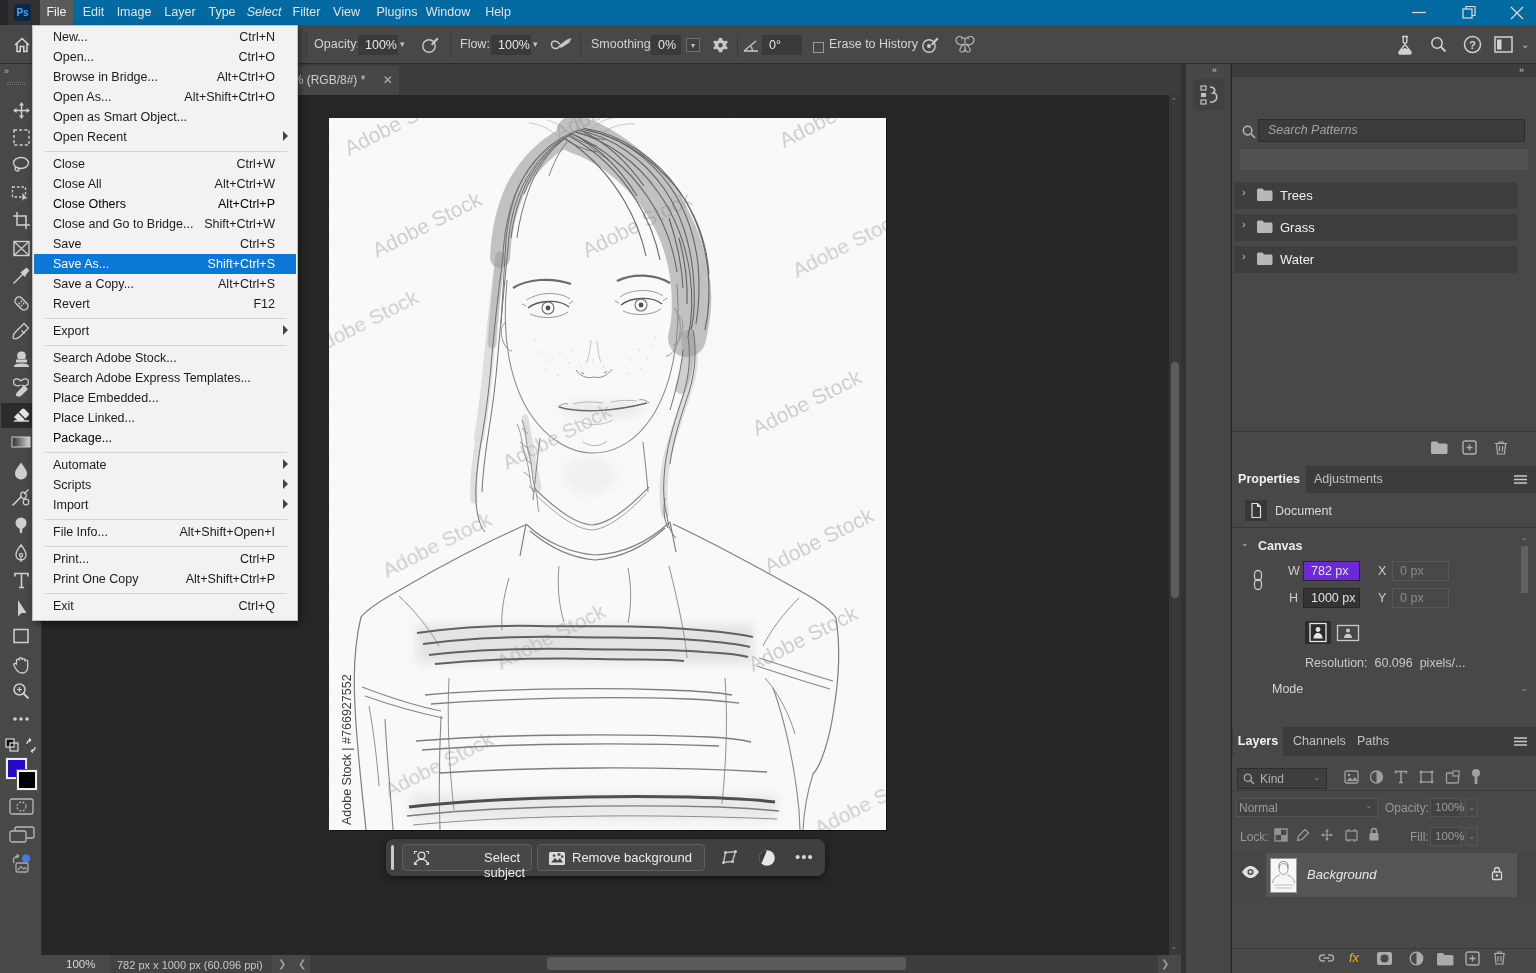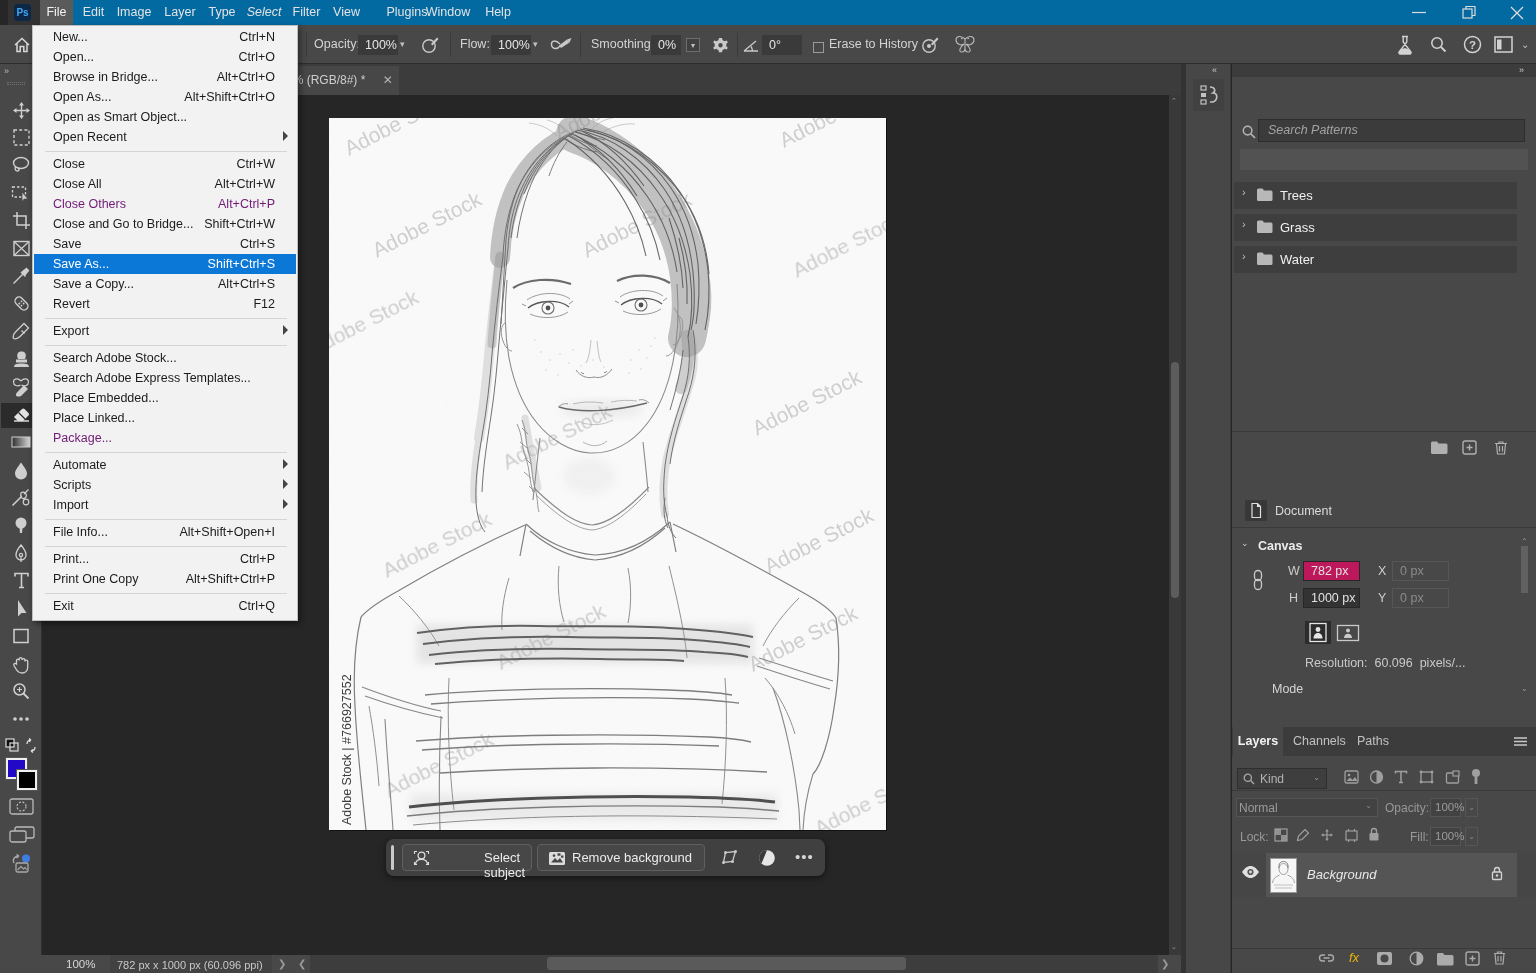--- a/index.html
+++ b/index.html
@@ -38,21 +38,21 @@
   .tabstrip { position:absolute; background:#3c3c3c; width:304px; }
   .ptab { position:absolute; top:0; color:#c2c2c2; font-size:12.5px; }
   .ptab.active { background:#484848; color:#f2f2f2; font-weight:bold; }
   .hamb { position:absolute; right:8px; color:#c8c8c8; }
   
   #filemenu { position:absolute; left:32px; top:25px; width:266px; height:596px; background:#f2f2f2;
      border:1px solid #bfbfbf; box-shadow:2px 3px 6px rgba(0,0,0,0.45); z-index:60; }
   .fitem { position:absolute; left:1px; width:262px; height:20px; font-size:12.5px; color:#1b1b1b; }
   .fitem .lab { position:absolute; left:19px; top:0; line-height:20px; }
   .fitem .sc { position:absolute; right:21px; top:0; line-height:20px; }
-  .fitem.dis { color:#701a75; }
+  .fitem.dis { color:#000000; }
   .fitem.sel { background:#0b77d7; color:#fff; }
   .fitem .sub { position:absolute; right:8px; top:4px; width:0; height:0;
      border-left:5px solid #444; border-top:5px solid transparent; border-bottom:5px solid transparent; }
   .fsep { position:absolute; left:12px; width:242px; height:1px; background:#d4d4d4; }
   
   #statusbar { position:absolute; left:0; top:955px; width:1181px; height:18px; background:#484848; color:#d8d8d8; font-size:11.5px; }
   text { font-family:"Liberation Sans", sans-serif; }
 </style>
 </head>
 <body>
@@ -336,21 +336,21 @@
     <div class="corner"></div>
     <div id="pslogo">Ps</div>
     <div class="mitem" style="left:32px;width:33px;background:#5a5a5a;color:#f4f4f4;">File</div>
     <div class="mitem" style="left:70px;width:31px;">Edit</div>
     <div class="mitem" style="left:104px;width:44px;">Image</div>
     <div class="mitem" style="left:152px;width:40px;">Layer</div>
     <div class="mitem" style="left:196px;width:36px;">Type</div>
     <div class="mitem" style="left:235px;width:42px;font-style:italic;">Select</div>
     <div class="mitem" style="left:280px;width:37px;">Filter</div>
     <div class="mitem" style="left:321px;width:35px;">View</div>
-    <div class="mitem" style="left:374px;width:50px;">Plugins</div>
+    <div class="mitem" style="left:364px;width:50px;">Plugins</div>
     <div class="mitem" style="left:413px;width:54px;">Window</div>
     <div class="mitem" style="left:472px;width:36px;">Help</div>
     <svg class="abs" style="left:1398px;top:0;" width="26" height="25" viewBox="0 0 26 25">
         <path d="M6 12.5 H20" stroke="#dcdcdc" stroke-width="1.2"></path>
       </svg>
     <svg class="abs" style="left:1448px;top:0;" width="26" height="25" viewBox="0 0 26 25">
         <rect x="7" y="9" width="9" height="9" stroke="#dcdcdc" stroke-width="1.2" fill="none"></rect>
         <path d="M10 9 V6.5 H19 V15.5 H16" stroke="#dcdcdc" stroke-width="1.2" fill="none"></path>
       </svg>
     <svg class="abs" style="left:1496px;top:0;" width="26" height="25" viewBox="0 0 26 25">
@@ -639,32 +639,39 @@
         <path d="M1 3 A1.5 1.5 0 0 1 2.5 1.5 H7 L8.5 3.5 H16 A1.5 1.5 0 0 1 17.5 5 V12.5 A1.5 1.5 0 0 1 16 14 H2.5 A1.5 1.5 0 0 1 1 12.5 Z" fill="#b0b0b0"></path>
       </svg>
     <svg class="abs" style="left:230px;top:376px;" width="15" height="15" viewBox="0 0 15 15">
         <rect x="1" y="1" width="13" height="13" rx="2" stroke="#b0b0b0" stroke-width="1.4" fill="none"></rect>
         <path d="M7.5 4.5 V10.5 M4.5 7.5 H10.5" stroke="#b0b0b0" stroke-width="1.4"></path>
       </svg>
     <svg class="abs" style="left:262px;top:376px;" width="14" height="15" viewBox="0 0 14 15">
         <path d="M1 3.5 H13 M5 3.5 V2 H9 V3.5 M2.5 3.5 L3.5 14 H10.5 L11.5 3.5 M5.5 6 V11.5 M8.5 6 V11.5" stroke="#b0b0b0" stroke-width="1.2" fill="none"></path>
       </svg>
 
+    <div class="tabstrip" style="top:402px;height:27px;">
+      <div class="ptab active" style="left:0;width:74px;height:27px;text-align:center;line-height:27px;">Properties</div>
+      <div class="ptab" style="left:82px;line-height:27px;">Adjustments</div>
+      <div class="hamb" style="top:6px;"><svg width="15" height="15" viewBox="0 0 15 15">
+            <path d="M1 4 H14 M1 7.5 H14 M1 11 H14" stroke="#c8c8c8" stroke-width="1.6"></path>
+          </svg></div>
+    </div>
     <div class="abs" style="left:13px;top:436px;width:22px;height:21px;background:#383838;"><svg width="22" height="21" viewBox="0 0 22 21">
           <path d="M7 3.5 H12.5 L15.5 6.5 V17.5 H7 Z M12.5 3.5 V6.5 H15.5" stroke="#e0e0e0" stroke-width="1.2" fill="none"></path>
         </svg></div>
     <div class="abs" style="left:43px;top:440px;color:#dadada;font-size:12.5px;">Document</div>
     <div class="abs" style="left:0;top:463px;width:304px;height:1px;background:#3a3a3a;"></div>
     <div class="abs" style="left:9px;top:474px;color:#c9c9c9;font-size:9px;">⌄</div>
     <div class="abs" style="left:26px;top:475px;color:#ececec;font-size:12.5px;font-weight:bold;">Canvas</div>
     <svg class="abs" style="left:20px;top:505px;" width="12" height="22" viewBox="0 0 12 22">
         <path d="M6 1.5 A3.5 3.5 0 0 1 9.5 5 V8 A3.5 3.5 0 0 1 6 11.5 A3.5 3.5 0 0 1 2.5 8 V5 A3.5 3.5 0 0 1 6 1.5 Z M6 10.5 A3.5 3.5 0 0 1 9.5 14 V17 A3.5 3.5 0 0 1 6 20.5 A3.5 3.5 0 0 1 2.5 17 V14 A3.5 3.5 0 0 1 6 10.5 Z" stroke="#c9c9c9" stroke-width="1.3" fill="none"></path>
       </svg>
     <div class="abs" style="left:56px;top:500px;color:#cdcdcd;font-size:12.5px;">W</div>
-    <div class="abs" style="left:71px;top:497px;width:57px;height:20px;background:#be185d;border:1px solid #272727;color:#e2e2e2;font-size:12.5px;line-height:18px;padding-left:7px;">782 px</div>
+    <div class="abs" style="left:71px;top:497px;width:57px;height:20px;background:#6d28d9;border:1px solid #272727;color:#e2e2e2;font-size:12.5px;line-height:18px;padding-left:7px;">782 px</div>
     <div class="abs" style="left:146px;top:500px;color:#cdcdcd;font-size:12.5px;">X</div>
     <div class="abs" style="left:160px;top:497px;width:57px;height:20px;border:1px solid #565656;color:#8b8b8b;font-size:12.5px;line-height:18px;padding-left:7px;">0 px</div>
     <div class="abs" style="left:57px;top:527px;color:#cdcdcd;font-size:12.5px;">H</div>
     <div class="abs" style="left:71px;top:524px;width:57px;height:20px;background:#333333;border:1px solid #272727;color:#e2e2e2;font-size:12.5px;line-height:18px;padding-left:7px;">1000 px</div>
     <div class="abs" style="left:146px;top:527px;color:#cdcdcd;font-size:12.5px;">Y</div>
     <div class="abs" style="left:160px;top:524px;width:57px;height:20px;border:1px solid #565656;color:#8b8b8b;font-size:12.5px;line-height:18px;padding-left:7px;">0 px</div>
     <div class="abs" style="left:73px;top:557px;width:26px;height:23px;background:#2c2c2c;"><svg width="26" height="23" viewBox="0 0 26 23">
           <rect x="5" y="2.5" width="16" height="18" stroke="#e6e6e6" stroke-width="1.3" fill="none"></rect>
           <circle cx="13" cy="8.5" r="2.4" fill="#e6e6e6"></circle>
           <path d="M8.5 17.5 C8.5 13.5 11 12 13 12 C15 12 17.5 13.5 17.5 17.5 Z" fill="#e6e6e6"></path>

